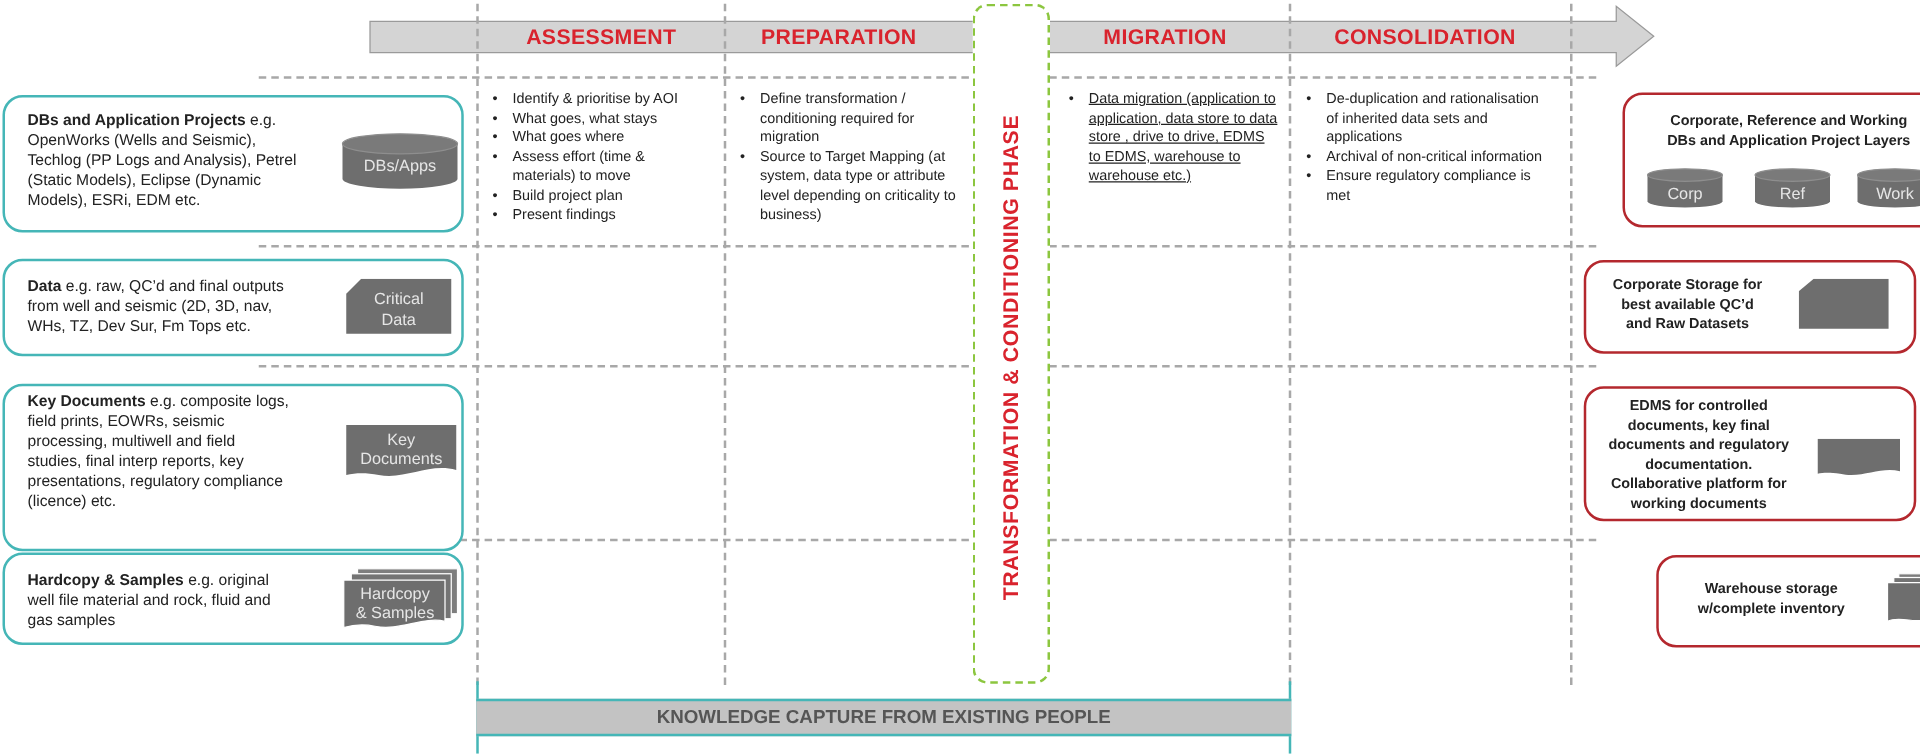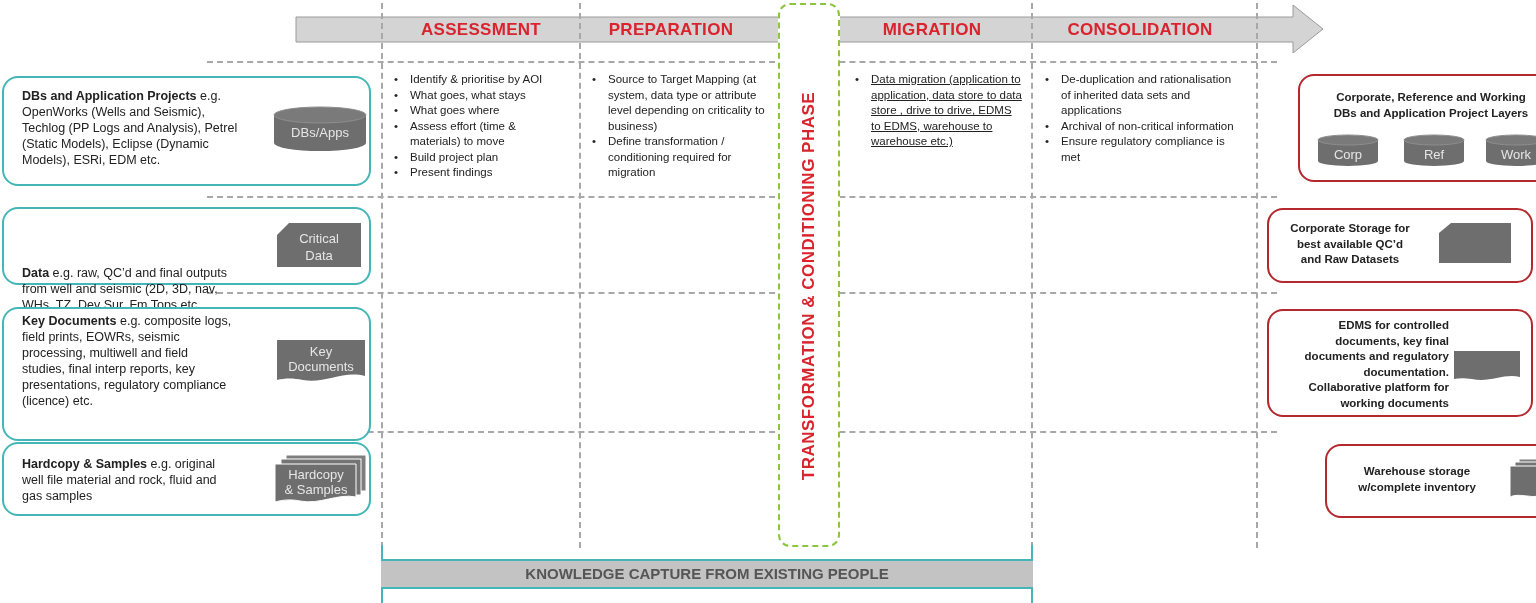--- a/index.html
+++ b/index.html
@@ -52,21 +52,21 @@
     <div>Models), ESRi, EDM etc.</div>
   </div>
   <svg class="abs" style="left:268px;top:28px;" width="96" height="46">
     <path d="M2,9 L2,37 A46,8 0 0 0 94,37 L94,9" fill="#6e6e6e"></path>
     <ellipse cx="48" cy="9" rx="46" ry="8" fill="#7a7a7a" stroke="#8e8e8e" stroke-width="1"></ellipse>
     <text class="icon-label" x="48" y="31" text-anchor="middle" font-size="14">DBs/Apps</text>
   </svg>
 </div>
 
 <div class="src-box" style="left:2px;top:207px;width:369px;height:78px;">
-  <div class="src-text" style="top:12px;margin-top:44px;">
+  <div class="src-text" style="top:12px;">
     <div><b>Data</b><span> e.g. raw, QC’d and final outputs</span></div>
     <div>from well and seismic (2D, 3D, nav,</div>
     <div>WHs, TZ, Dev Sur,  Fm Tops etc.</div>
   </div>
   <svg class="abs" style="left:271px;top:14px;" width="90" height="46">
     <polygon points="14,0 86,0 86,44 2,44 2,12" fill="#6e6e6e"></polygon>
     <text class="icon-label" x="44" y="20" text-anchor="middle">Critical</text>
     <text class="icon-label" x="44" y="37" text-anchor="middle">Data</text>
   </svg>
 </div>
@@ -105,22 +105,22 @@
 <ul class="bullets" style="left:392px;top:72px;width:186px;">
   <li>Identify &amp; prioritise by AOI</li>
   <li>What goes, what stays</li>
   <li>What goes where</li>
   <li style="width:150px;">Assess effort (time &amp; materials) to move</li>
   <li>Build project plan</li>
   <li>Present findings</li>
 </ul>
 
 <ul class="bullets" style="left:590px;top:72px;width:180px;">
+  <li>Define transformation / conditioning required for migration</li>
   <li>Source to Target Mapping (at system, data type  or attribute level depending on criticality to business)</li>
-  <li>Define transformation / conditioning required for migration</li>
 </ul>
 
 <ul class="bullets" style="left:853px;top:72px;width:170px;text-decoration:underline;">
   <li>Data migration (application to application, data store to data store , drive to drive, EDMS to EDMS, warehouse to warehouse etc.)</li>
 </ul>
 
 <ul class="bullets" style="left:1043px;top:72px;width:200px;">
   <li>De-duplication and rationalisation of inherited data sets and applications</li>
   <li>Archival of non-critical information</li>
   <li>Ensure regulatory compliance is met</li>
@@ -153,21 +153,21 @@
     <div>Corporate Storage for</div>
     <div>best available  QC’d</div>
     <div>and Raw Datasets</div>
   </div>
   <svg class="abs" style="left:170px;top:13px;" width="72" height="42">
     <polygon points="12,0 72,0 72,40 0,40 0,10" fill="#6e6e6e"></polygon>
   </svg>
 </div>
 
 <div class="tgt-box" style="left:1267px;top:309px;width:266px;height:108px;">
-  <div class="tgt-text" style="left:0;top:7px;width:180px;text-align:right;">
+  <div class="tgt-text" style="left:0;top:7px;width:180px;">
     <div>EDMS  for controlled</div>
     <div>documents, key final</div>
     <div>documents and regulatory</div>
     <div>documentation.</div>
     <div>Collaborative  platform for</div>
     <div>working documents</div>
   </div>
   <svg class="abs" style="left:185px;top:40px;" width="66" height="32">
     <path d="M0,0 L66,0 L66,26 C50,22 36,32 18,28 C10,27 5,27 0,28 Z" fill="#6e6e6e"></path>
   </svg>

